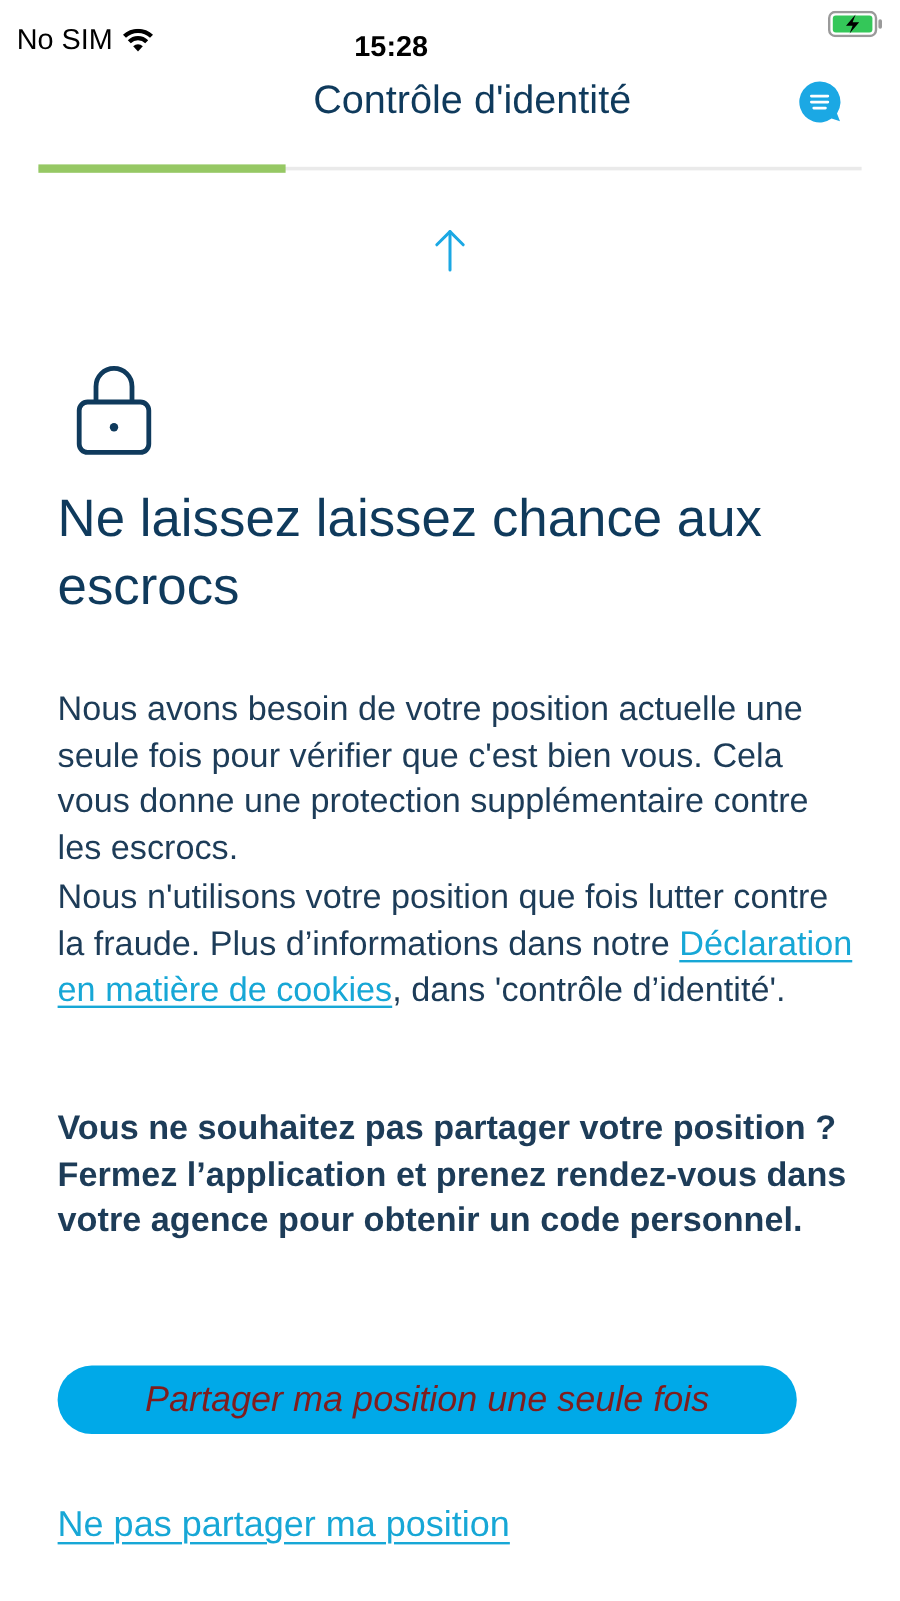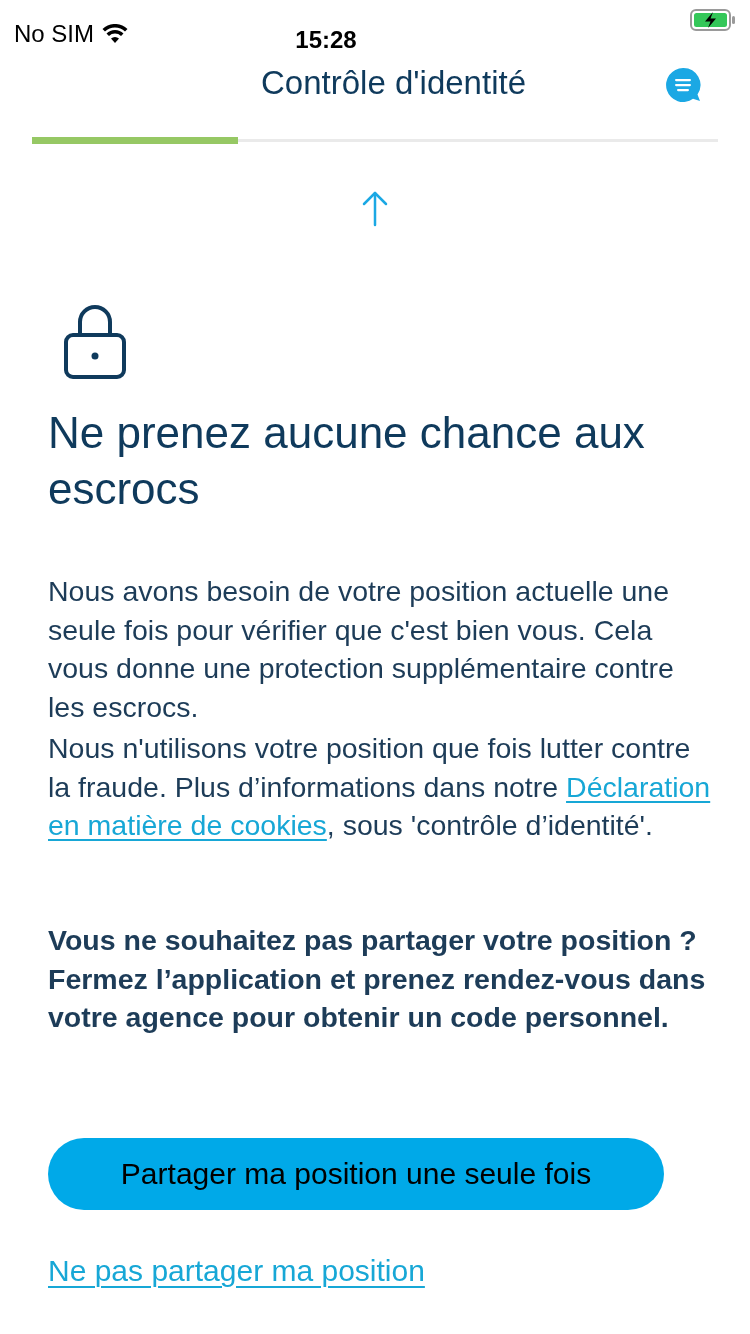--- a/index.html
+++ b/index.html
@@ -24,21 +24,21 @@
   .lock-icon { position: absolute; left: 62px; top: 302px; width: 66px; height: 78px; }
 
   .heading { position: absolute; left: 48px; top: 405px; width: 660px; font-size: 44px; line-height: 56px; color: #0f3a5c; font-weight: normal; }
 
   .body-text { position: absolute; left: 48px; width: 670px; font-size: 28.5px; line-height: 38.5px; color: #1d3c58; }
   .p1 { top: 537px; margin-top: 35px; }
   .p2 { top: 729px; }
   .p3 { top: 921px; font-weight: bold; }
   .link { color: #17a7d6; text-decoration: underline; text-decoration-thickness: 2px; text-underline-offset: 4px; cursor: pointer; }
 
-  .primary-btn { position: absolute; left: 48px; top: 1138px; width: 616px; height: 72px; border-radius: 40px; background: #00a9e8; color: #000000; font-size: 30px; display: flex; align-items: center; justify-content: center; cursor: pointer; border: none; }
+  .primary-btn { position: absolute; left: 48px; top: 1138px; width: 616px; height: 57px; border-radius: 40px; background: #00a9e8; color: #7f1d1d; font-size: 30px; display: flex; align-items: center; justify-content: center; cursor: pointer; border: none; font-style: italic; }
 
   .secondary-link { position: absolute; left: 48px; top: 1254px; font-size: 30px; color: #17a7d6; text-decoration: underline; text-decoration-thickness: 2px; text-underline-offset: 5px; cursor: pointer; text-align: right; }
 </style>
 </head>
 <body>
 
 <div class="status-bar">
   <div class="sb-carrier">
     <span>No SIM</span>
     <svg width="26" height="20" viewBox="0 0 26 20">
@@ -75,23 +75,23 @@
   <line x1="15" y1="3" x2="15" y2="35" stroke="#1ba8e4" stroke-width="2.5" stroke-linecap="round"></line>
   <polyline points="4,14 15,3 26,14" fill="none" stroke="#1ba8e4" stroke-width="2.5" stroke-linecap="round" stroke-linejoin="round"></polyline>
 </svg>
 
 <svg class="lock-icon" viewBox="0 0 66 78">
   <path d="M18 34 V20 A15 15 0 0 1 48 20 V34" fill="none" stroke="#0f3a5c" stroke-width="4"></path>
   <rect x="4" y="33" width="58" height="42" rx="7" fill="none" stroke="#0f3a5c" stroke-width="4"></rect>
   <circle cx="33" cy="54" r="3.5" fill="#0f3a5c"></circle>
 </svg>
 
-<h1 class="heading">Ne prenez aucune chance aux escrocs</h1>
+<h1 class="heading">Ne laissez laissez chance aux escrocs</h1>
 
 <p class="body-text p1">Nous avons besoin de votre position actuelle une seule fois pour vérifier que c'est bien vous. Cela vous donne une protection supplémentaire contre les escrocs.</p>
 
-<p class="body-text p2"><span>Nous n'utilisons votre position que fois lutter contre la fraude. Plus d’informations dans notre </span><a class="link">Déclaration en matière de cookies</a><span>, sous 'contrôle d’identité'.</span></p>
+<p class="body-text p2"><span>Nous n'utilisons votre position que fois lutter contre la fraude. Plus d’informations dans notre </span><a class="link">Déclaration en matière de cookies</a><span>, dans 'contrôle d’identité'.</span></p>
 
 <p class="body-text p3">Vous ne souhaitez pas partager votre position ? Fermez l’application et prenez rendez-vous dans votre agence pour obtenir un code personnel.</p>
 
 <button class="primary-btn">Partager ma position une seule fois</button>
 
 <a class="secondary-link">Ne pas partager ma position</a>
 
 </body></html>

